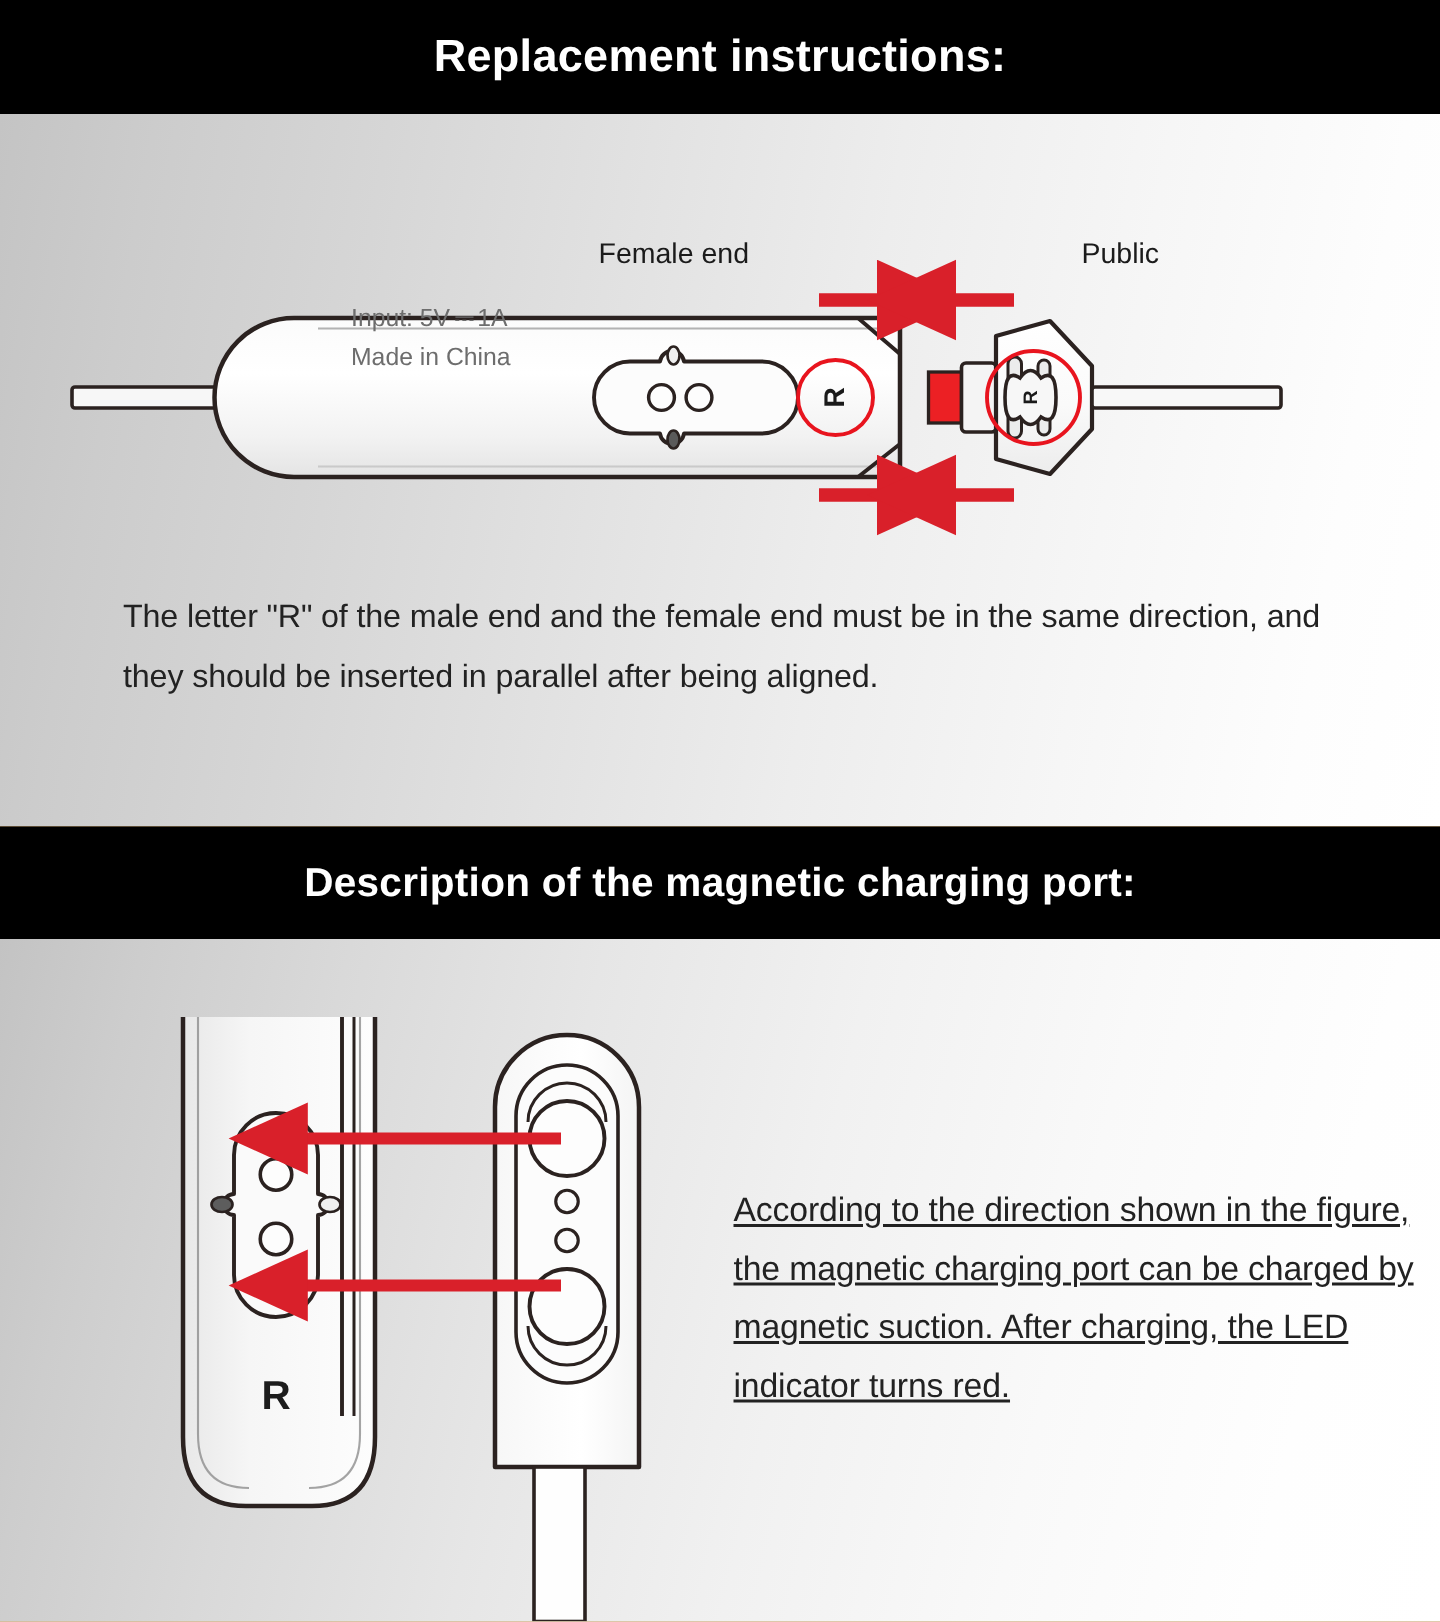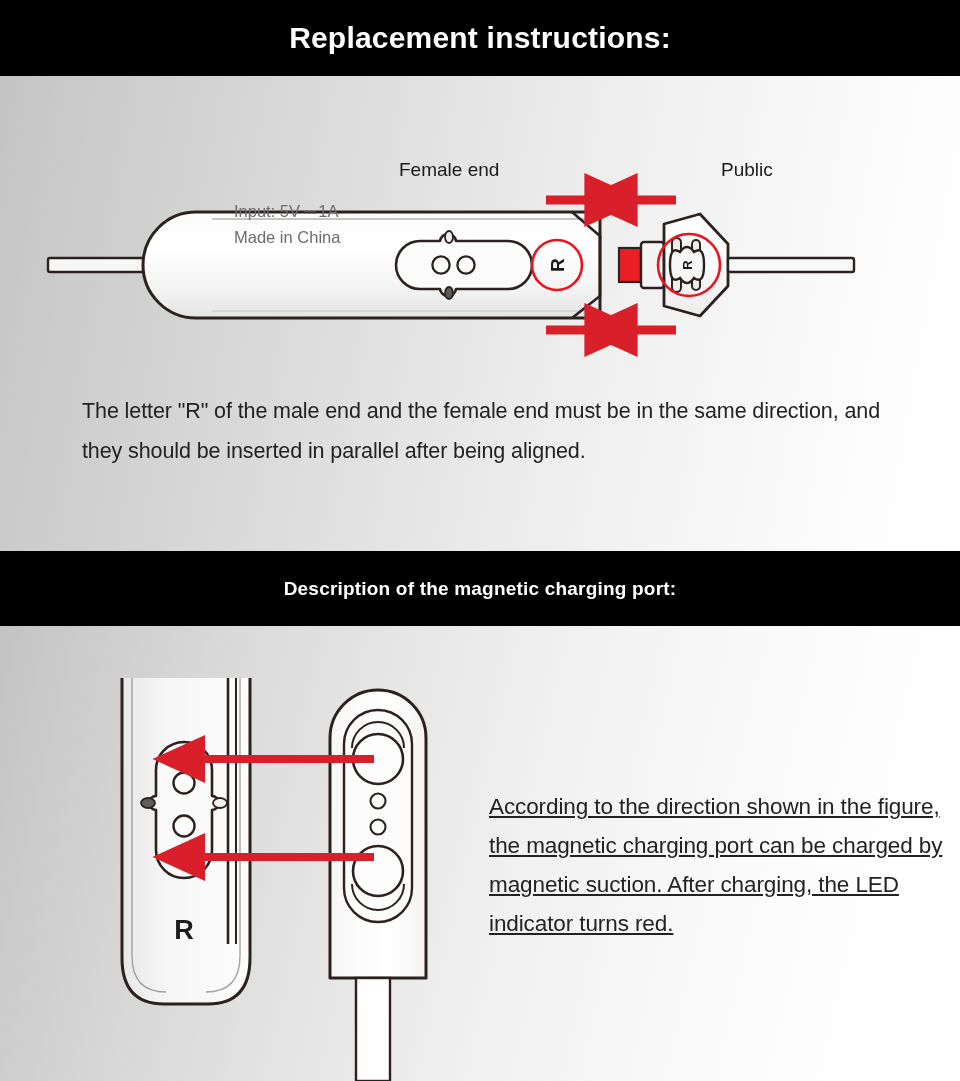--- a/index.html
+++ b/index.html
@@ -31,21 +31,21 @@
     color: #ffffff;
     font-family: "Liberation Sans", sans-serif;
     font-weight: bold;
     letter-spacing: 0.2px;
     text-align: center;
     white-space: nowrap;
   }
   #header-top    { top: 0px;   height: 76px; }
   #header-bottom { top: 551px; height: 75px; }
   #header-top .bar-title    { font-size: 30px; }
-  #header-bottom .bar-title { font-size: 19px; }
+  #header-bottom .bar-title { font-size: 27px; }
 
   
   .panel {
     position: absolute;
     left: 0;
     width: 960px;
     overflow: hidden;
   }
   #panel-top {
     top: 76px;

